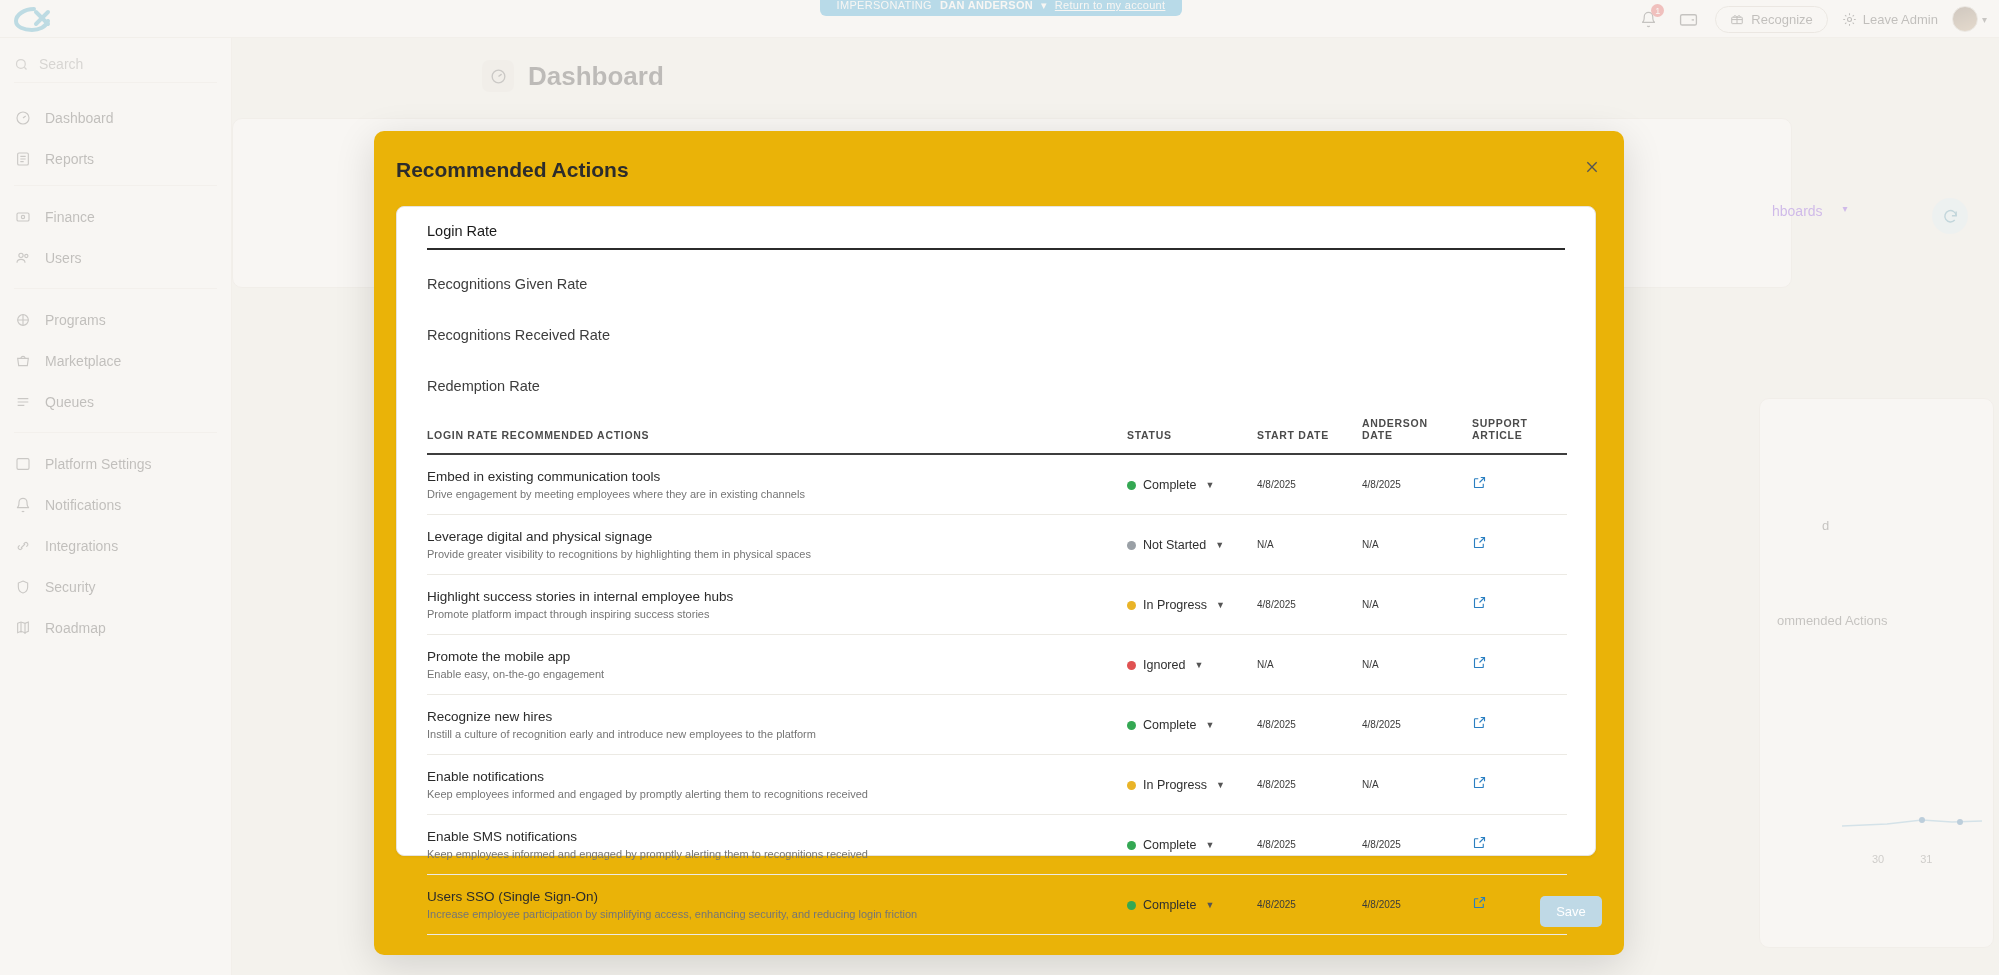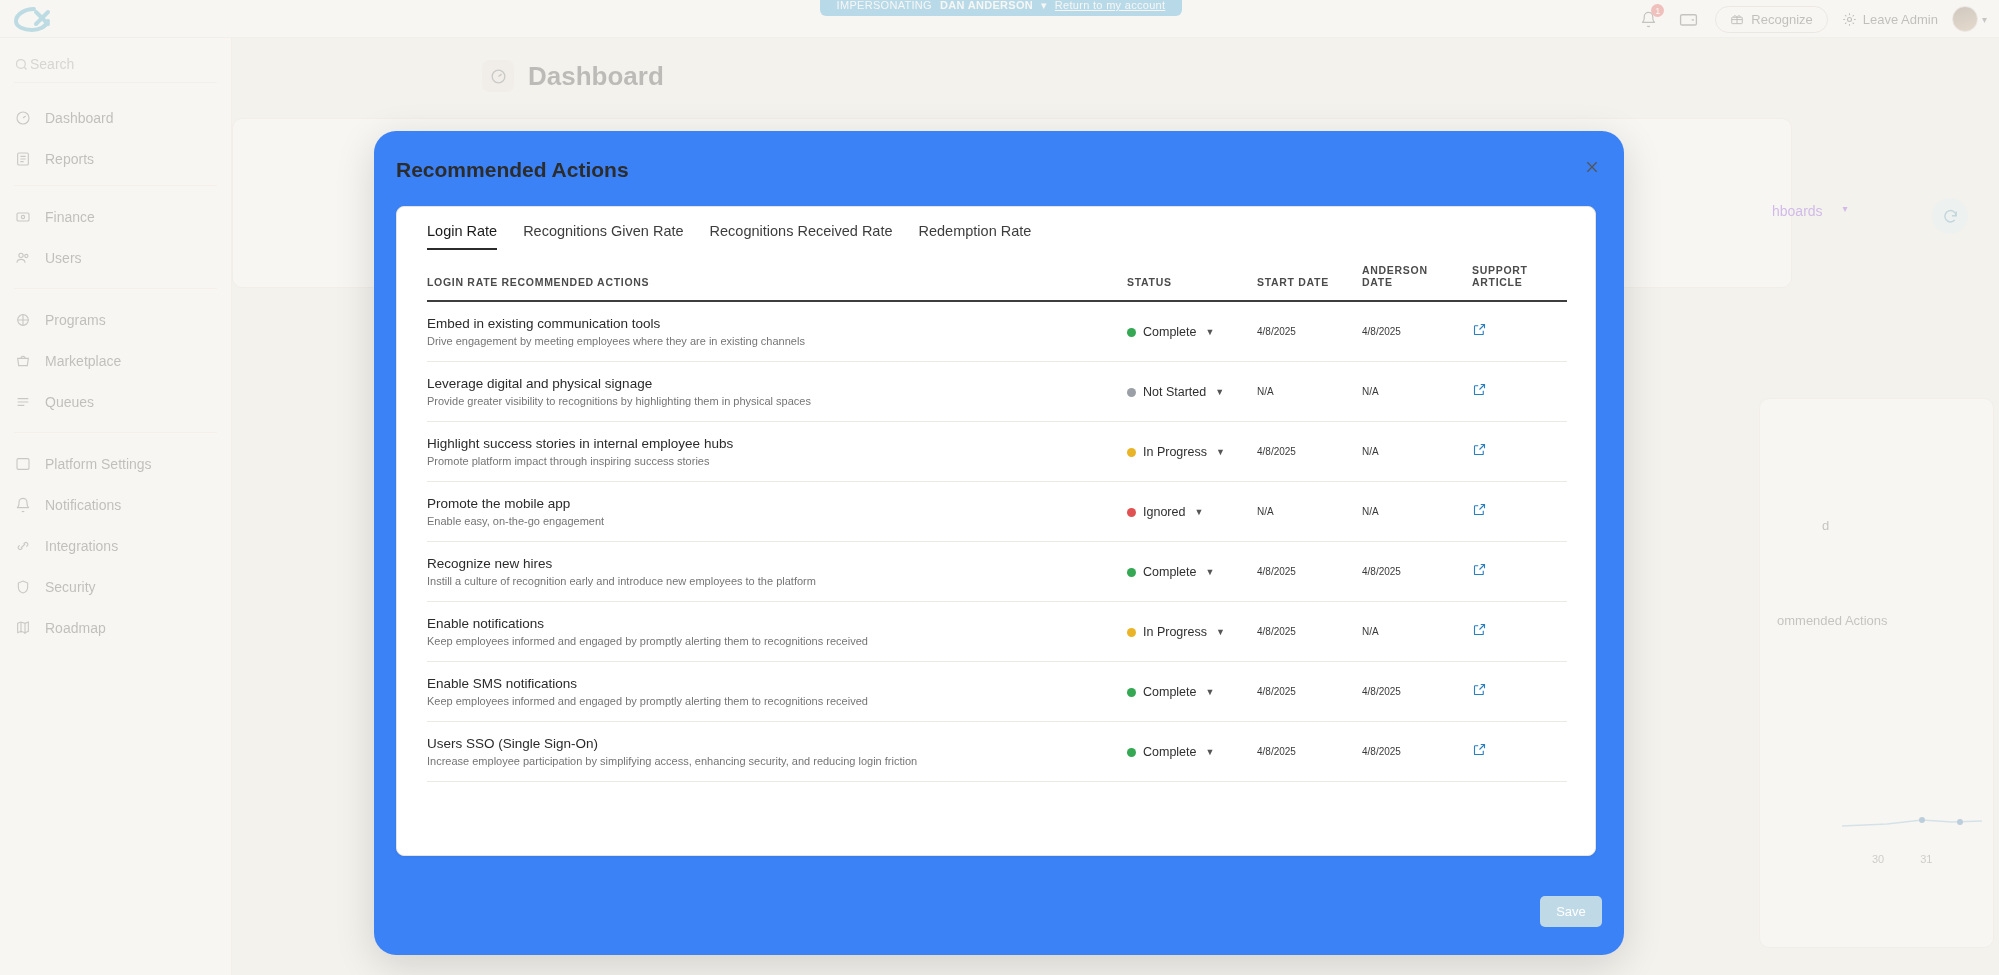--- a/index.html
+++ b/index.html
@@ -49,21 +49,21 @@
     background: linear-gradient(160deg,#6f5a47,#b99a76);
     border: 1px solid #cfcac2;
   }
 
   
   .sidebar {
     position: absolute; left: 0; top: 38px; width: 232px; height: 937px;
     background: #ffffff; border-right: 1px solid #e8e5df; z-index: 4;
   }
   .search-row {
-    margin: 18px 14px 8px 14px; display: flex; align-items: center; gap: 1px;
+    margin: 18px 14px 8px 14px; display: flex; align-items: center; gap: 10px;
     padding-bottom: 10px; border-bottom: 1px solid #eceae4; color: #8a8a8a; font-size: 14px;
   }
   .nav-group { padding: 6px 0; }
   .nav-group + .nav-group { border-top: 1px solid #eceae4; margin: 0 14px; padding: 10px 0; }
   .nav-item {
     display: flex; align-items: center; gap: 13px; height: 41px; padding: 0 14px;
     font-size: 14px; color: #3a3a3a;
   }
   .nav-group + .nav-group .nav-item { padding: 0; }
   .nav-ic { width: 18px; height: 18px; color: #5b5b5b; display: flex; align-items: center; justify-content: center; flex: none; }
@@ -91,32 +91,32 @@
     background: #d8ecf3; color: #3f8ca8; display: flex; align-items: center; justify-content: center;
   }
   .mini-label { position: absolute; font-size: 13px; color: #4a4a4a; }
 
   
   .overlay { position: absolute; inset: 0; background: rgba(245,243,238,.72); z-index: 9; }
 
   
   .modal {
     position: absolute; left: 374px; top: 131px; width: 1250px; height: 824px;
-    background: #3b82f6; border-radius: 22px; z-index: 10;
+    background: #eab308; border-radius: 10px; z-index: 10;
     box-shadow: 0 10px 40px rgba(0,0,0,.14);
   }
   .modal-title { position: absolute; left: 22px; top: 27px; font-size: 21px; font-weight: 700; color: #2c2c2c; }
   .modal-close { position: absolute; right: 20px; top: 24px; width: 24px; height: 24px; color: #555; display: flex; align-items: center; justify-content: center; font-size: 18px; }
 
   .panel {
     position: absolute; left: 22px; top: 75px; width: 1200px; height: 650px;
     background: #fff; border: 1px solid #e7e4de; border-radius: 8px;
     box-shadow: 0 1px 3px rgba(0,0,0,.05);
   }
-  .tabs { display: flex; gap: 26px; padding: 16px 30px 0 30px; }
+  .tabs { display: flex; gap: 26px; padding: 16px 30px 0 30px; flex-direction: column; }
   .tab { font-size: 14.5px; color: #3d3d3d; padding-bottom: 9px; }
   .tab.active { color: #1a1a1a; border-bottom: 2px solid #2b2b2b; font-weight: 400; }
 
   table.ra { width: 1140px; margin: 14px 30px 0 30px; border-collapse: collapse; table-layout: fixed; }
   table.ra thead th {
     text-align: left; font-size: 10.5px; letter-spacing: .7px; color: #4b4b4b; font-weight: 700;
     padding: 0 0 12px 0; vertical-align: bottom;
   }
   table.ra thead tr { border-bottom: 2px solid #3e3e3e; }
   table.ra tbody tr { border-bottom: 1px solid #eceae4; }

